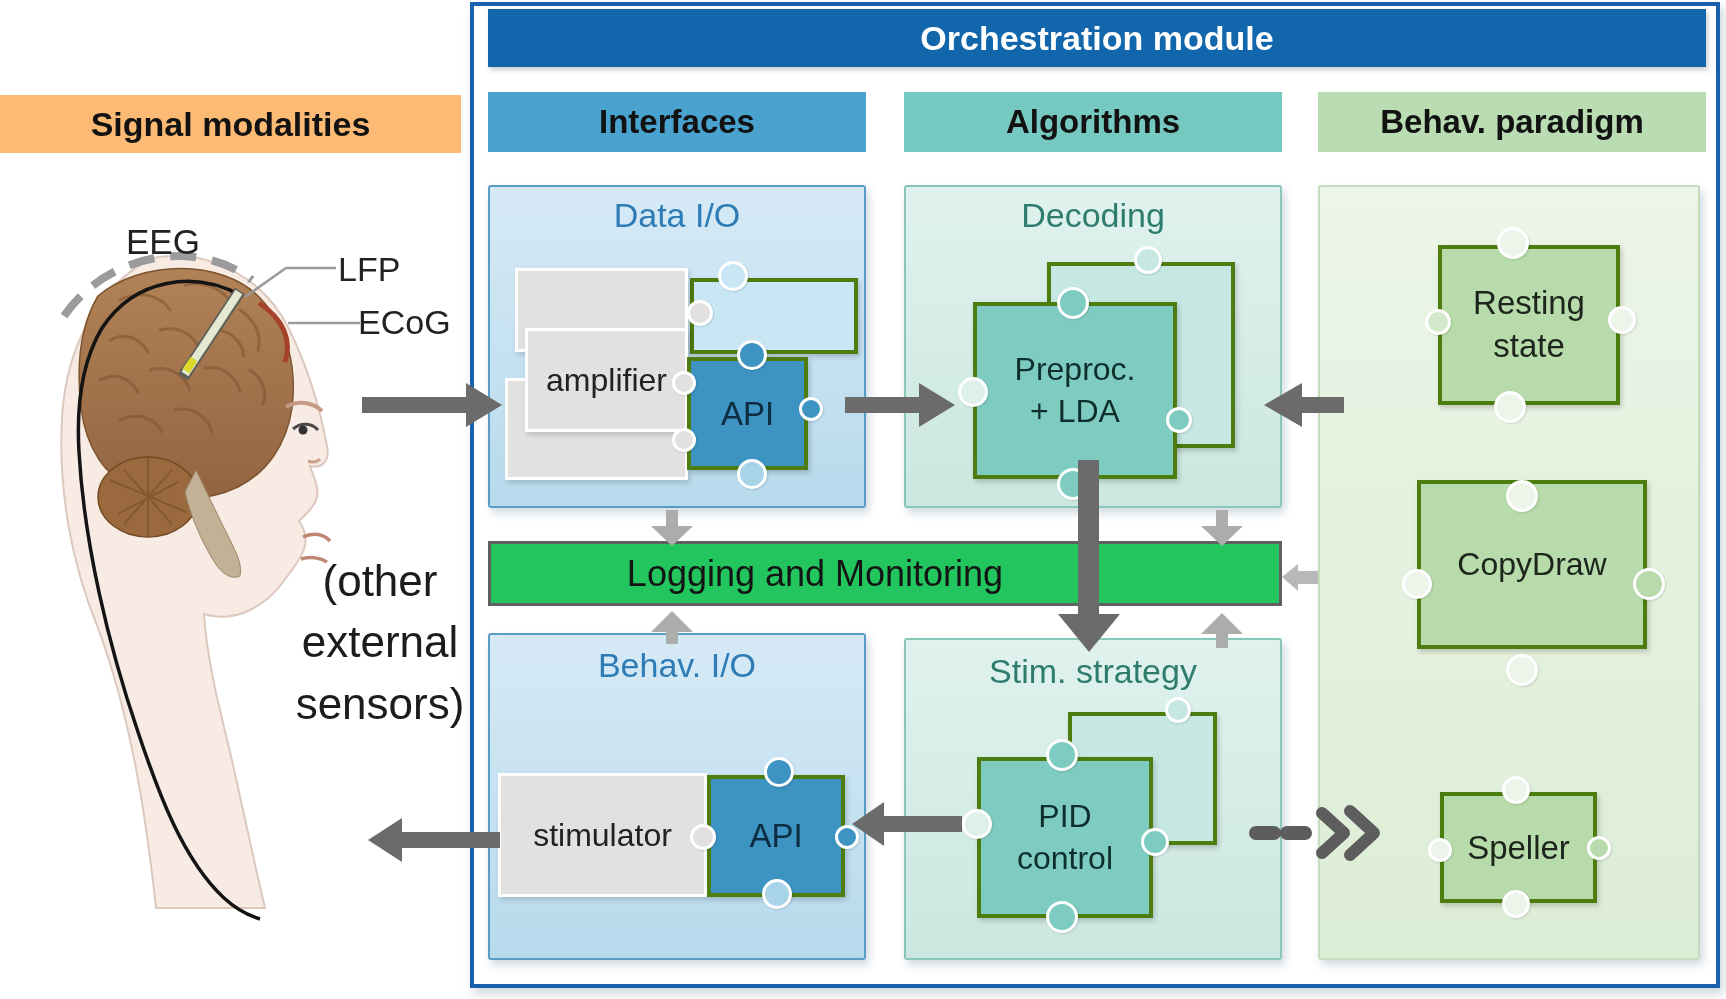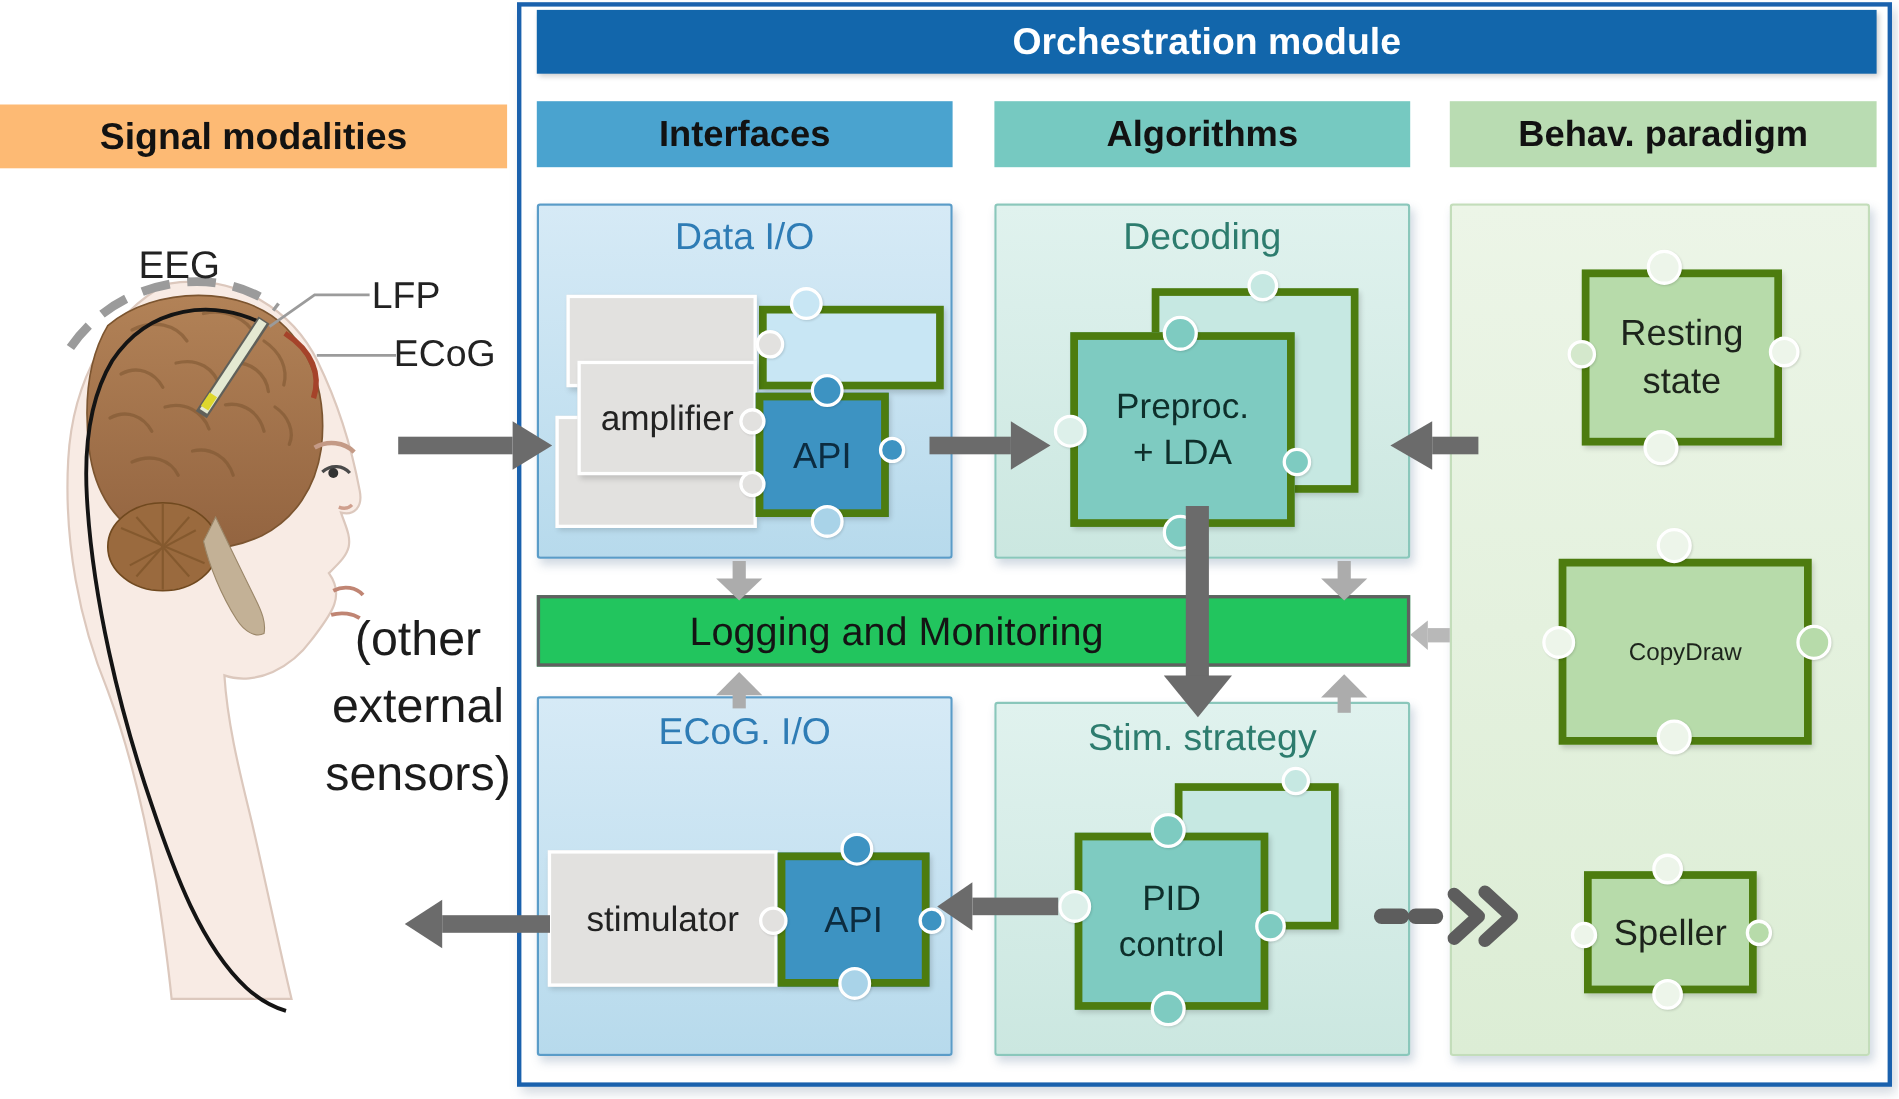--- a/index.html
+++ b/index.html
@@ -4,21 +4,21 @@
 <style>
   html,body{margin:0;padding:0;background:#fff;}
   .stage{position:relative;width:1726px;height:999px;background:#fff;overflow:hidden;
          font-family:"Liberation Sans",sans-serif;color:#151515;}
   .abs{position:absolute;box-sizing:border-box;}
   .cent{display:flex;align-items:center;justify-content:center;text-align:center;}
   .hdr{font-weight:bold;font-size:33px;color:#121212;}
   .panel{border-radius:3px;box-shadow:3px 5px 9px rgba(90,120,150,.28);}
   .ptitle{font-size:34px;justify-content:center;display:flex;}
   .gray{background:#e2e1df;border:3px solid #fff;box-shadow:2px 3px 5px rgba(0,0,0,.15);}
-  .piece{border:7px solid #4d7c0f;box-shadow:2px 3px 5px rgba(0,0,0,.18);align-items:center;}
+  .piece{border:4px solid #4d7c0f;box-shadow:2px 3px 5px rgba(0,0,0,.18);align-items:center;}
   .ml{white-space:pre-line;line-height:1.3;}
   .tab{position:absolute;border-radius:50%;border:3px solid #fff;box-sizing:border-box;
        box-shadow:1px 1px 2px rgba(0,0,0,.12);}
   .lbl{font-size:34px;color:#222;}
   svg{display:block;}
 </style>
 </head>
 <body>
 
 <div class="stage">
@@ -115,21 +115,21 @@
               background:linear-gradient(#e0f2ee,#cbe7e0);"></div>
   <div class="abs panel" style="left:1318px;top:185px;width:382px;height:775px;border:2px solid #c3ddba;
               background:linear-gradient(#ecf5e7,#dcedd5);"></div>
   <div class="abs panel" style="left:488px;top:633px;width:378px;height:327px;border:2px solid #5a9cc8;
               background:linear-gradient(#d6eaf6,#b7daec);"></div>
   <div class="abs panel" style="left:904px;top:638px;width:378px;height:322px;border:2px solid #8ac7bb;
               background:linear-gradient(#e0f2ee,#cbe7e0);"></div>
 
   <div class="abs ptitle" style="left:488px;top:196px;width:378px;color:#2e7cb5;">Data I/O</div>
   <div class="abs ptitle" style="left:904px;top:196px;width:378px;color:#2d7c6e;">Decoding</div>
-  <div class="abs ptitle" style="left:488px;top:646px;width:378px;color:#2e7cb5;">ECoG. I/O</div>
+  <div class="abs ptitle" style="left:488px;top:646px;width:378px;color:#2e7cb5;">Behav. I/O</div>
   <div class="abs ptitle" style="left:904px;top:652px;width:378px;color:#2d7c6e;">Stim. strategy</div>
 
   <div class="abs piece" style="left:690px;top:278px;width:168px;height:76px;background:#c8e6f4;"></div>
   <span class="tab" style="left:718px;top:261px;width:30px;height:30px;background:#c8e6f4;"></span>
   <div class="abs gray" style="left:515px;top:268px;width:173px;height:84px;"></div>
   <div class="abs gray" style="left:505px;top:378px;width:183px;height:102px;"></div>
   <span class="tab" style="left:687px;top:300px;width:26px;height:26px;background:#e2e1df;"></span>
   <div class="abs gray cent" style="left:525px;top:328px;width:163px;height:104px;font-size:32px;color:#222;">
     <span>amplifier</span>
   </div>
@@ -187,22 +187,22 @@
   <div class="abs piece cent ml" style="left:1438px;top:245px;width:182px;height:160px;background:#b7dbaa;
               font-size:33px;color:#1d241c;">
     <span class="ml">Resting
 state</span>
   </div>
   <span class="tab" style="left:1497px;top:227px;width:32px;height:32px;background:#edf5ea;"></span>
   <span class="tab" style="left:1425px;top:309px;width:26px;height:26px;background:#d4e8cc;"></span>
   <span class="tab" style="left:1608px;top:306px;width:28px;height:28px;background:#edf5ea;"></span>
   <span class="tab" style="left:1494px;top:391px;width:32px;height:32px;background:#edf5ea;"></span>
 
-  <div class="abs piece cent" style="left:1417px;top:508px;width:230px;height:169px;background:#b7dbaa;
-              font-size:22px;color:#1d241c;">
+  <div class="abs piece cent" style="left:1417px;top:480px;width:230px;height:169px;background:#b7dbaa;
+              font-size:32px;color:#1d241c;">
     <span>CopyDraw</span>
   </div>
   <span class="tab" style="left:1506px;top:480px;width:32px;height:32px;background:#edf5ea;"></span>
   <span class="tab" style="left:1402px;top:569px;width:30px;height:30px;background:#edf5ea;"></span>
   <span class="tab" style="left:1633px;top:568px;width:32px;height:32px;background:#b7dbaa;"></span>
   <span class="tab" style="left:1506px;top:654px;width:32px;height:32px;background:#edf5ea;"></span>
 
   <div class="abs piece cent" style="left:1440px;top:792px;width:157px;height:111px;background:#b7dbaa;
               font-size:33px;color:#1d241c;">
     <span>Speller</span>

